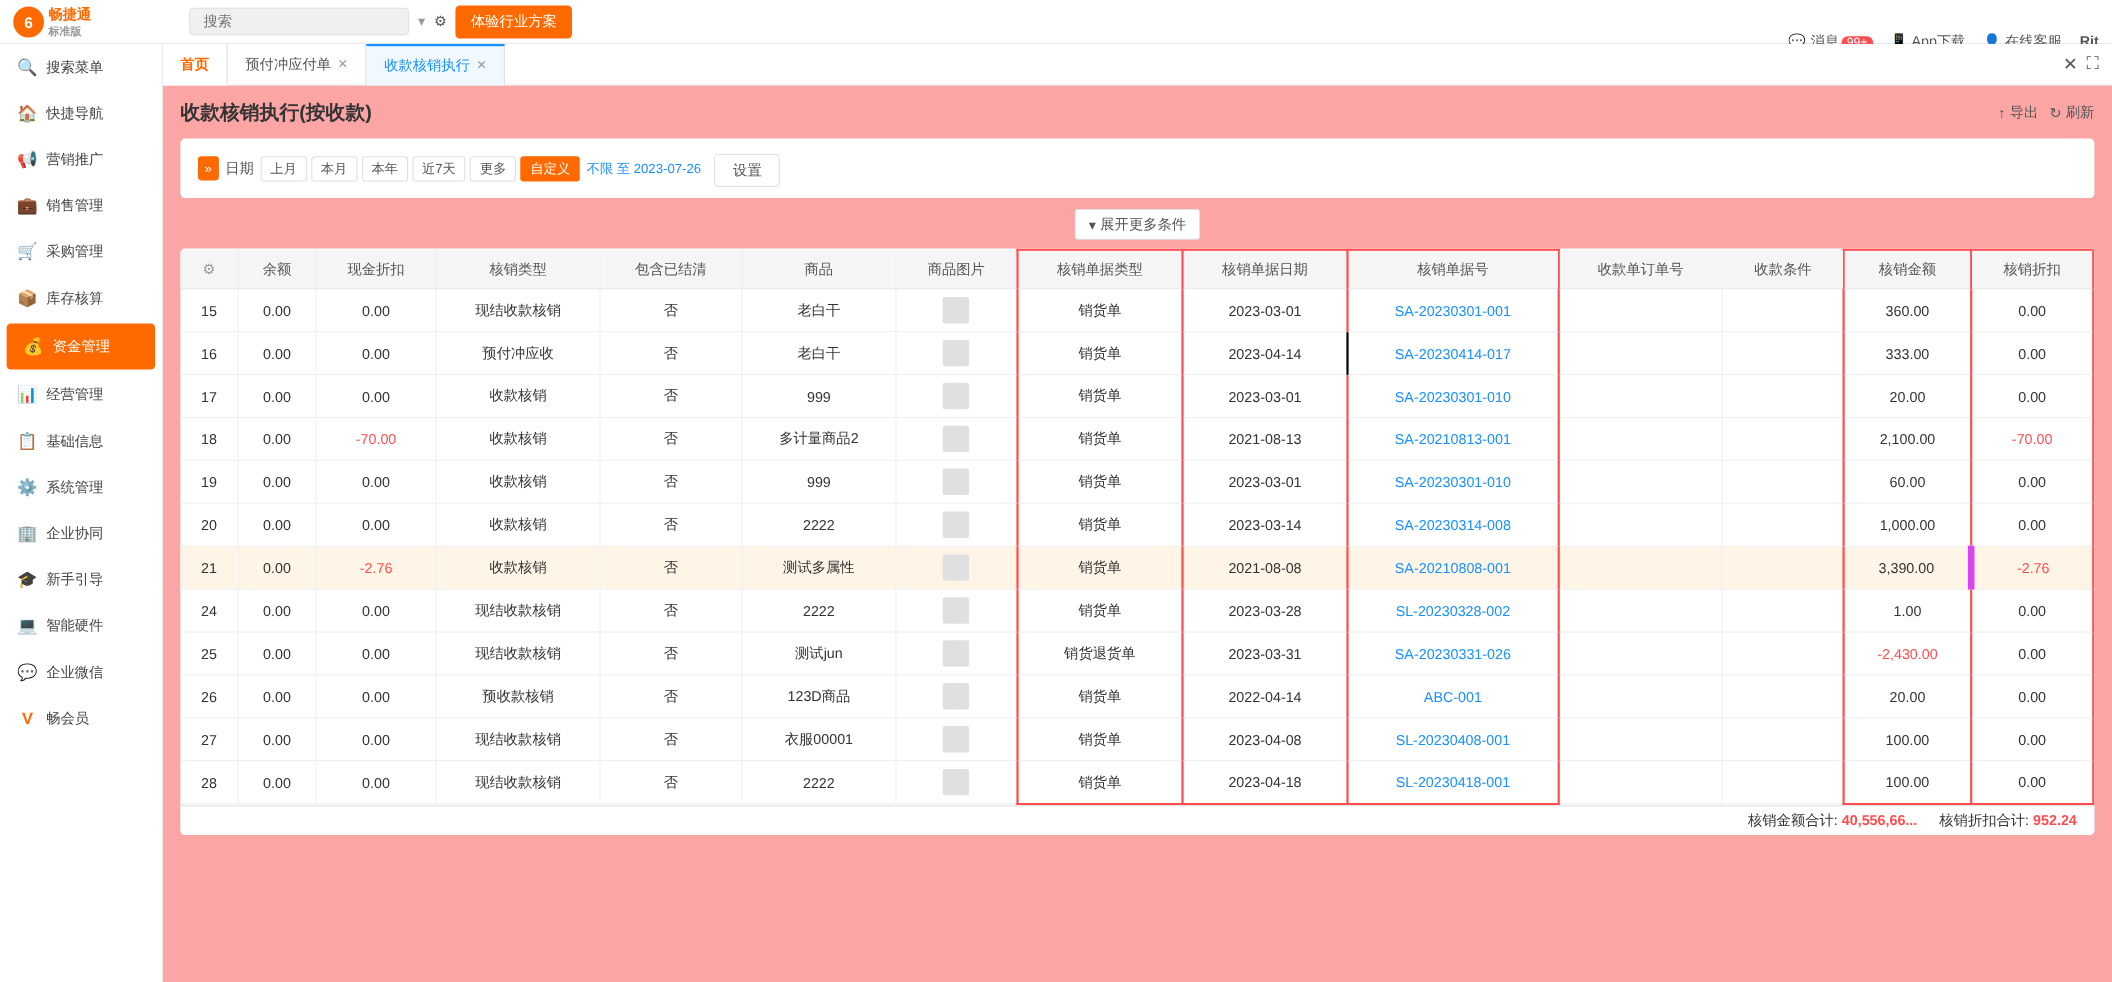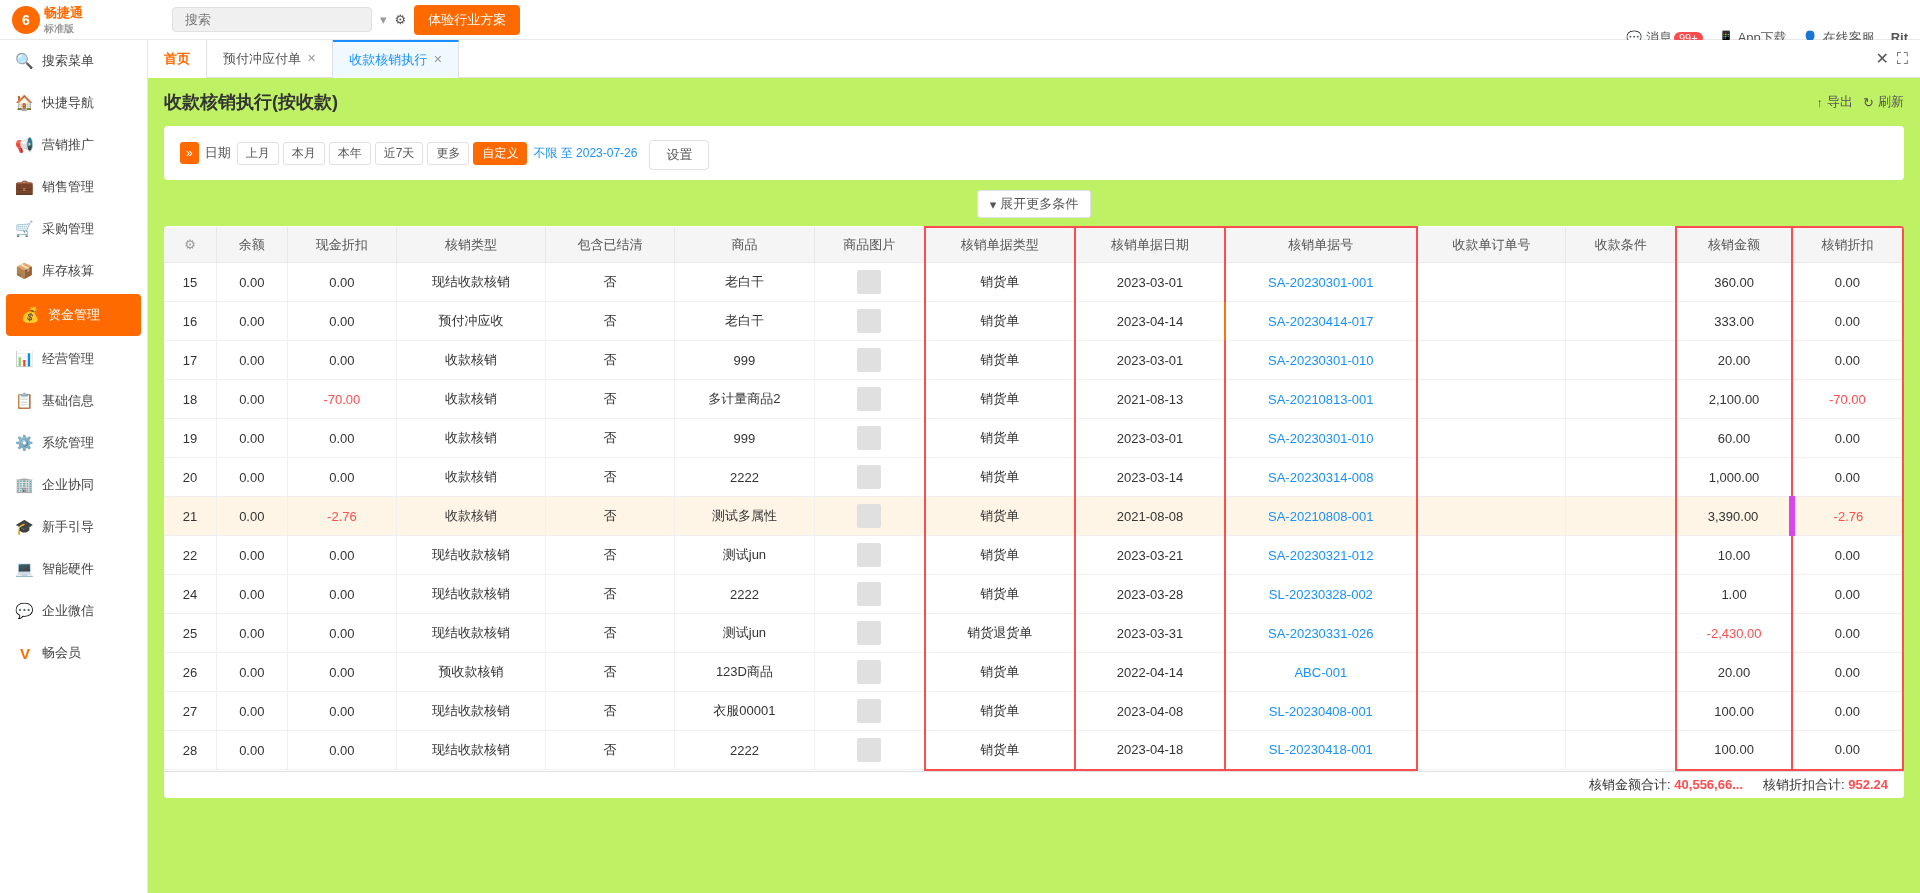--- a/index.html
+++ b/index.html
@@ -32,21 +32,21 @@
     .tabs-bar { display: flex; align-items: center; background: #fff; border-bottom: 1px solid #e0e0e0; height: 38px; flex-shrink: 0; padding: 0 0; }
     .tab { display: flex; align-items: center; padding: 0 16px; height: 38px; cursor: pointer; color: #555; border-right: 1px solid #e0e0e0; font-size: 13px; gap: 6px; }
     .tab.home { background: #fff; color: #ff6a00; font-weight: bold; }
     .tab.active { background: #f0f9ff; color: #1890ff; border-top: 2px solid #1890ff; }
     .tab .close-icon { font-size: 11px; color: #999; cursor: pointer; }
     .tab-spacer { flex: 1; }
     .tab-controls { display: flex; align-items: center; gap: 8px; padding-right: 12px; }
     .tab-ctrl-btn { background: none; border: none; cursor: pointer; color: #555; font-size: 16px; }
 
     
-    .page-content { flex: 1; overflow: auto; padding: 0; background: #bef264; }
+    .page-content { flex: 1; overflow: auto; padding: 0; background: #fca5a5; }
     .page-inner { padding: 12px 16px; }
 
     
     .page-header { display: flex; align-items: center; justify-content: space-between; margin-bottom: 12px; }
     .page-title { font-size: 18px; font-weight: bold; color: #333; }
     .header-actions { display: flex; gap: 10px; }
     .btn-export { display: flex; align-items: center; gap: 4px; color: #555; cursor: pointer; font-size: 13px; }
     .btn-refresh { display: flex; align-items: center; gap: 4px; color: #555; cursor: pointer; font-size: 13px; }
 
     
@@ -286,21 +286,21 @@
   </tr>
                 <tr>
     <td>16</td>
     <td>0.00</td>
     <td class="">0.00</td>
     <td>预付冲应收</td>
     <td>否</td>
     <td>老白干</td>
     <td><span style="display:inline-block;width:24px;height:24px;background:#e0e0e0;border-radius:2px;vertical-align:middle;"></span></td>
     <td style="border-left:2px solid #ff4d4f;border-right:2px solid #ff4d4f;">销货单</td>
-    <td style="border-left:2px solid #ff4d4f;border-right:2px solid #f97316;">2023-04-14</td>
+    <td style="border-left:2px solid #ff4d4f;border-right:2px solid #000000;">2023-04-14</td>
     <td style="border-left:2px solid #ff4d4f;border-right:2px solid #ff4d4f;"><a class="link-text">SA-20230414-017</a></td>
     <td></td>
     <td></td>
     <td style="border-left:2px solid #ff4d4f;border-right:2px solid #ff4d4f;" class="">333.00</td>
     <td style="border-left:2px solid #ff4d4f;border-right:2px solid #ff4d4f;" class="">0.00</td>
   </tr>
                 <tr>
     <td>17</td>
     <td>0.00</td>
     <td class="">0.00</td>
@@ -372,36 +372,20 @@
     <td>否</td>
     <td>测试多属性</td>
     <td><span style="display:inline-block;width:24px;height:24px;background:#e0e0e0;border-radius:2px;vertical-align:middle;"></span></td>
     <td style="border-left:2px solid #ff4d4f;border-right:2px solid #ff4d4f;">销货单</td>
     <td style="border-left:2px solid #ff4d4f;border-right:2px solid #ff4d4f;">2021-08-08</td>
     <td style="border-left:2px solid #ff4d4f;border-right:2px solid #ff4d4f;"><a class="link-text">SA-20210808-001</a></td>
     <td></td>
     <td></td>
     <td style="border-left:2px solid #ff4d4f;border-right:6px solid #d946ef;" class="">3,390.00</td>
     <td style="border-left:2px solid #ff4d4f;border-right:2px solid #ff4d4f;" class="red-text">-2.76</td>
-  </tr>
-                <tr>
-    <td>22</td>
-    <td>0.00</td>
-    <td class="">0.00</td>
-    <td>现结收款核销</td>
-    <td>否</td>
-    <td>测试jun</td>
-    <td><span style="display:inline-block;width:24px;height:24px;background:#e0e0e0;border-radius:2px;vertical-align:middle;"></span></td>
-    <td style="border-left:2px solid #ff4d4f;border-right:2px solid #ff4d4f;">销货单</td>
-    <td style="border-left:2px solid #ff4d4f;border-right:2px solid #ff4d4f;">2023-03-21</td>
-    <td style="border-left:2px solid #ff4d4f;border-right:2px solid #ff4d4f;"><a class="link-text">SA-20230321-012</a></td>
-    <td></td>
-    <td></td>
-    <td style="border-left:2px solid #ff4d4f;border-right:2px solid #ff4d4f;" class="">10.00</td>
-    <td style="border-left:2px solid #ff4d4f;border-right:2px solid #ff4d4f;" class="">0.00</td>
   </tr>
                 <tr>
     <td>24</td>
     <td>0.00</td>
     <td class="">0.00</td>
     <td>现结收款核销</td>
     <td>否</td>
     <td>2222</td>
     <td><span style="display:inline-block;width:24px;height:24px;background:#e0e0e0;border-radius:2px;vertical-align:middle;"></span></td>
     <td style="border-left:2px solid #ff4d4f;border-right:2px solid #ff4d4f;">销货单</td>

